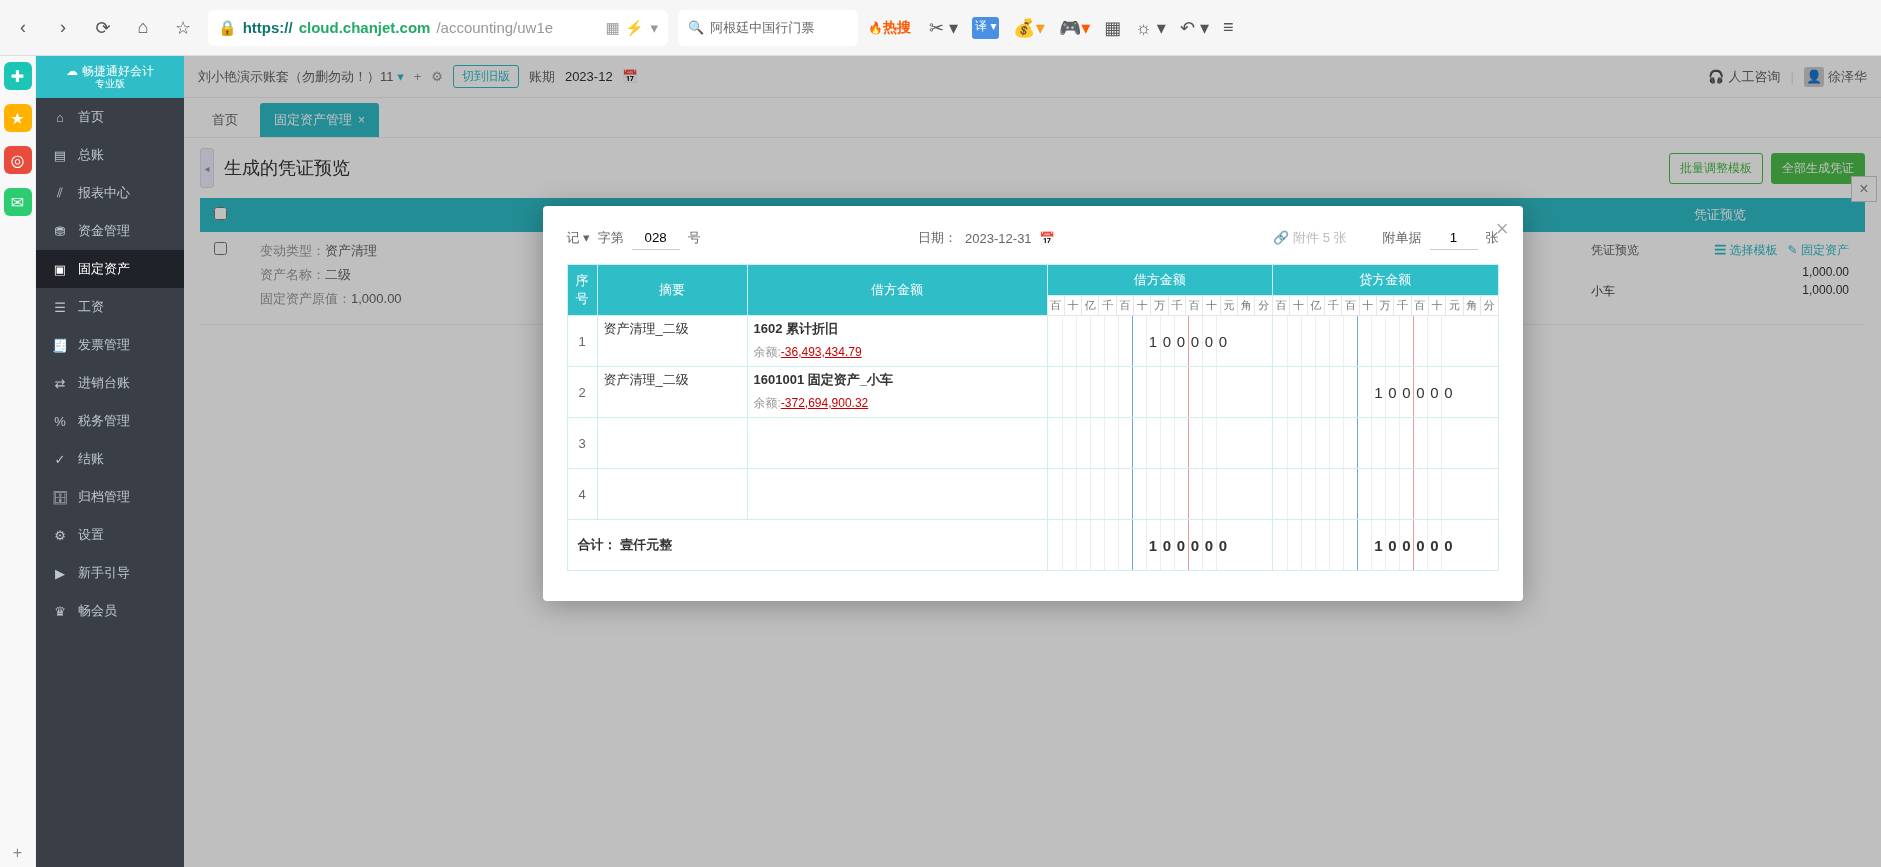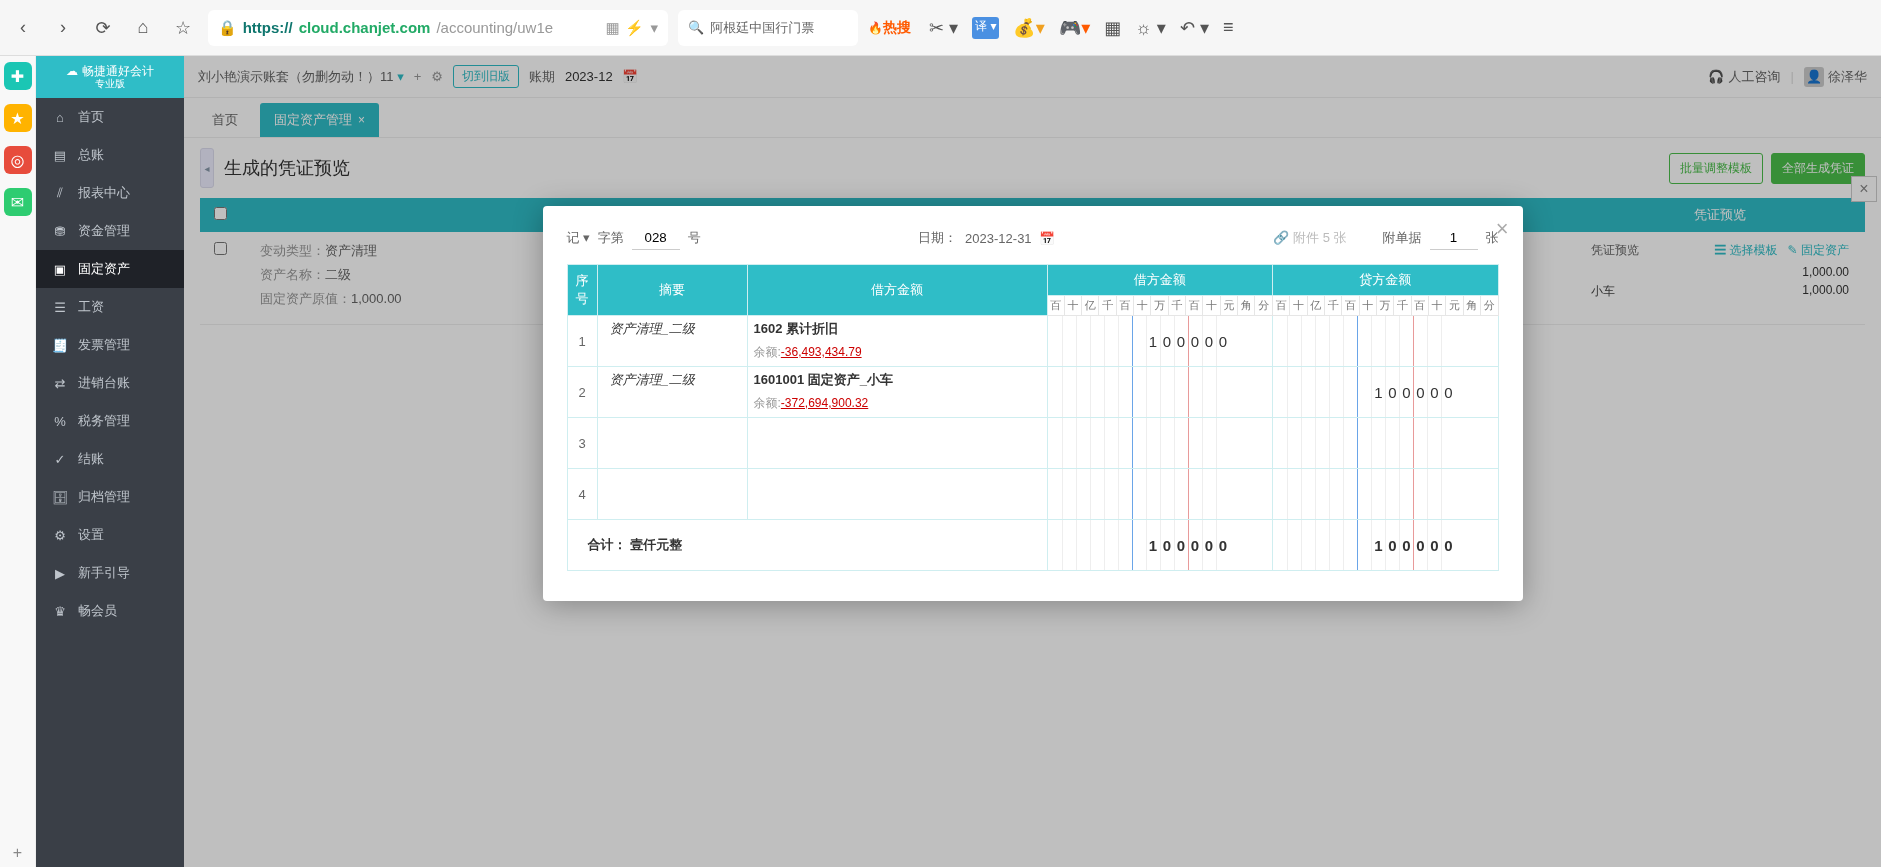--- a/index.html
+++ b/index.html
@@ -57,30 +57,30 @@
 .modal .close { position: absolute; top: 10px; right: 14px; color: #aaa; font-size: 22px; cursor: pointer; }
 .modal h2 { text-align: center; font-weight: 400; font-size: 20px; margin: 10px 0 22px; letter-spacing: 8px; }
 .voucher-meta { display: flex; align-items: center; gap: 8px; font-size: 13px; color: #666; margin-bottom: 14px; }
 .voucher-meta .spacer { flex: 1; }
 .voucher-meta input { width: 48px; height: 24px; text-align: center; border: none; border-bottom: 1px solid #ccc; }
 .vtable { border: 1px solid #2fbdc7; border-collapse: collapse; width: 100%; font-size: 13px; }
 .vtable th, .vtable td { border: 1px solid #cfeef0; }
 .vtable thead th { background: #2fbdc7; color: #fff; font-weight: 400; text-align: center; padding: 6px 4px; }
 .vtable thead .sub th { background: #fff; color: #777; font-size: 11px; padding: 2px 0; border-color: #e6e6e6; }
 .vtable .idx { width: 30px; text-align: center; color: #666; }
-.vtable .summ { width: 150px; padding: 4px 12px; vertical-align: top; font-style: italic; }
+.vtable .summ { width: 150px; padding: 4px 6px; vertical-align: top; }
 .vtable .subj { width: 300px; padding: 4px 6px; vertical-align: top; }
 .vtable .bal { color: #c00; font-size: 12px; margin-top: 6px; }
 .vtable .bal .lbl { color: #999; }
 .digit-group { display: flex; }
 .digit-group span { display: inline-flex; width: 14px; height: 50px; align-items: center; justify-content: center; border-left: 1px solid #eee; font-size: 15px; color: #333; }
 .digit-group span:first-child { border-left: none; }
 .digit-group span.sep-wan { border-left: 1px solid #6aa5e8; }
 .digit-group span.sep-yuan { border-left: 1px solid #e89a9a; }
-.total-row td { padding: 12px 20px; font-weight: 600; }
+.total-row td { padding: 12px 10px; font-weight: 600; }
 .side-close { position: absolute; top: 120px; right: 4px; width: 26px; height: 26px; border: 1px solid #ccc; background: #fff; color: #888; font-size: 16px; display: flex; align-items: center; justify-content: center; cursor: pointer; }
 </style>
 </head>
 <body>
 
 <div class="browser-chrome">
   <div class="icon-btn">‹</div>
   <div class="icon-btn">›</div>
   <div class="icon-btn">⟳</div>
   <div class="icon-btn">⌂</div>

